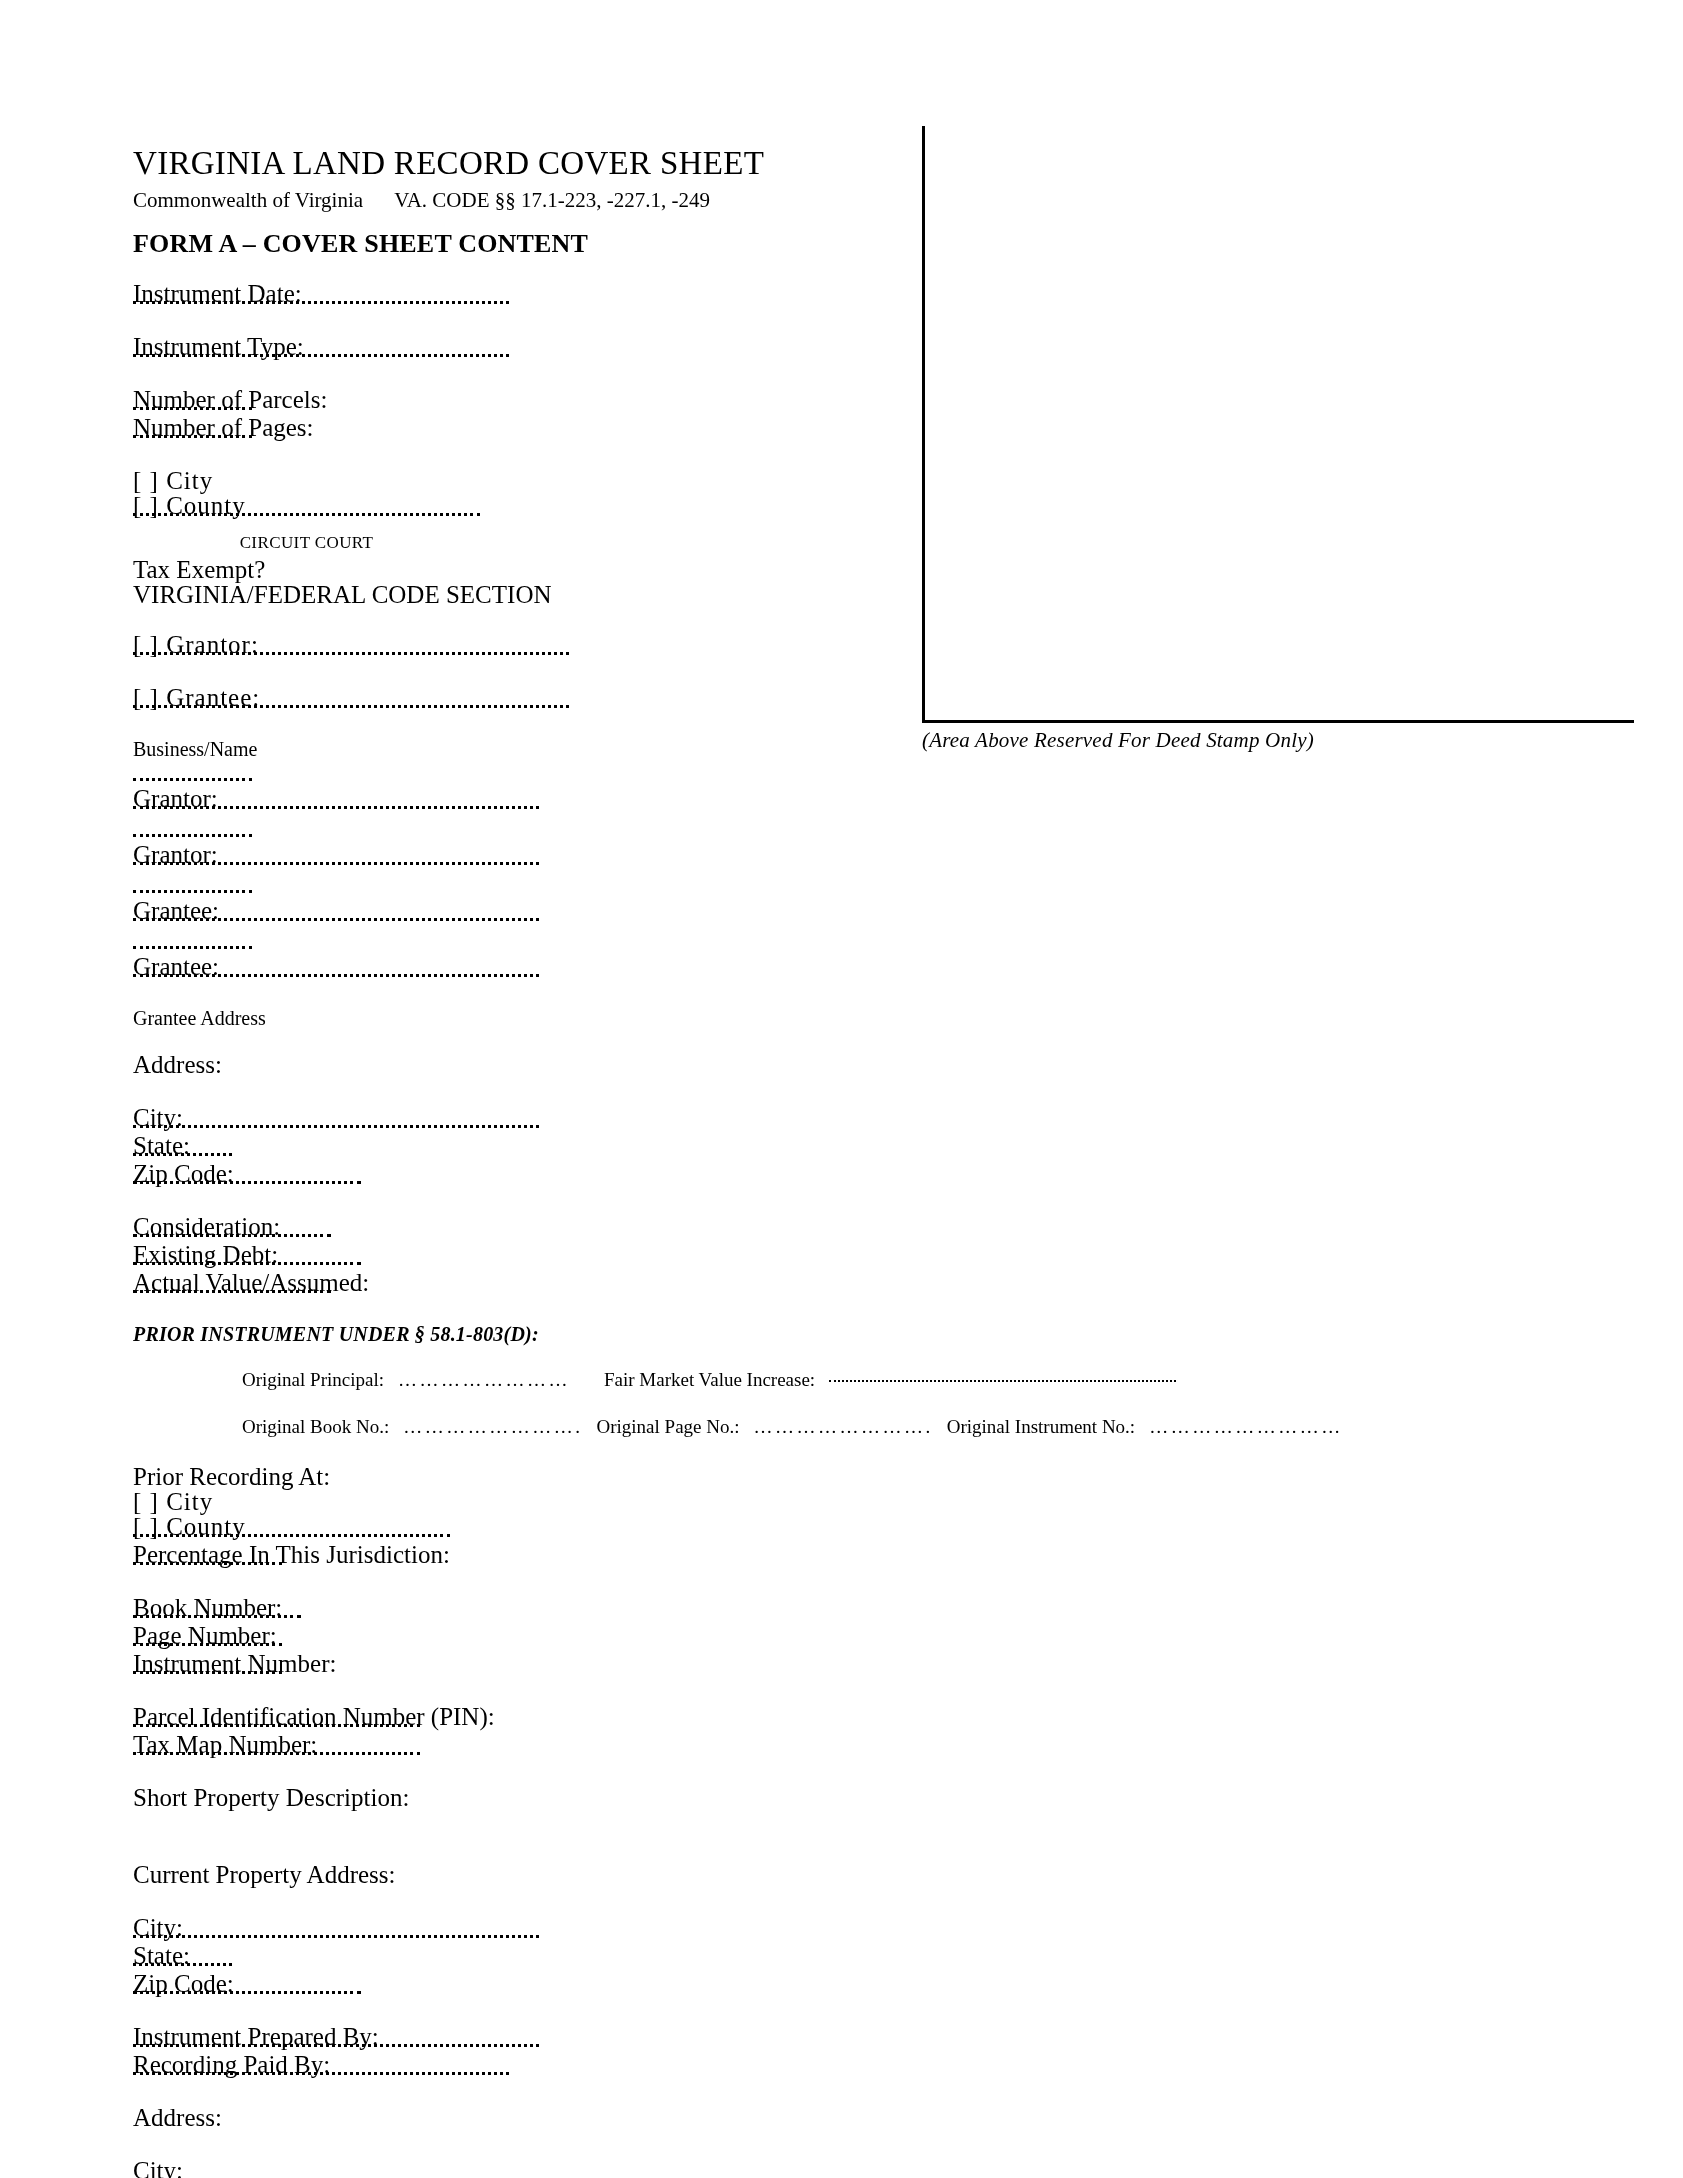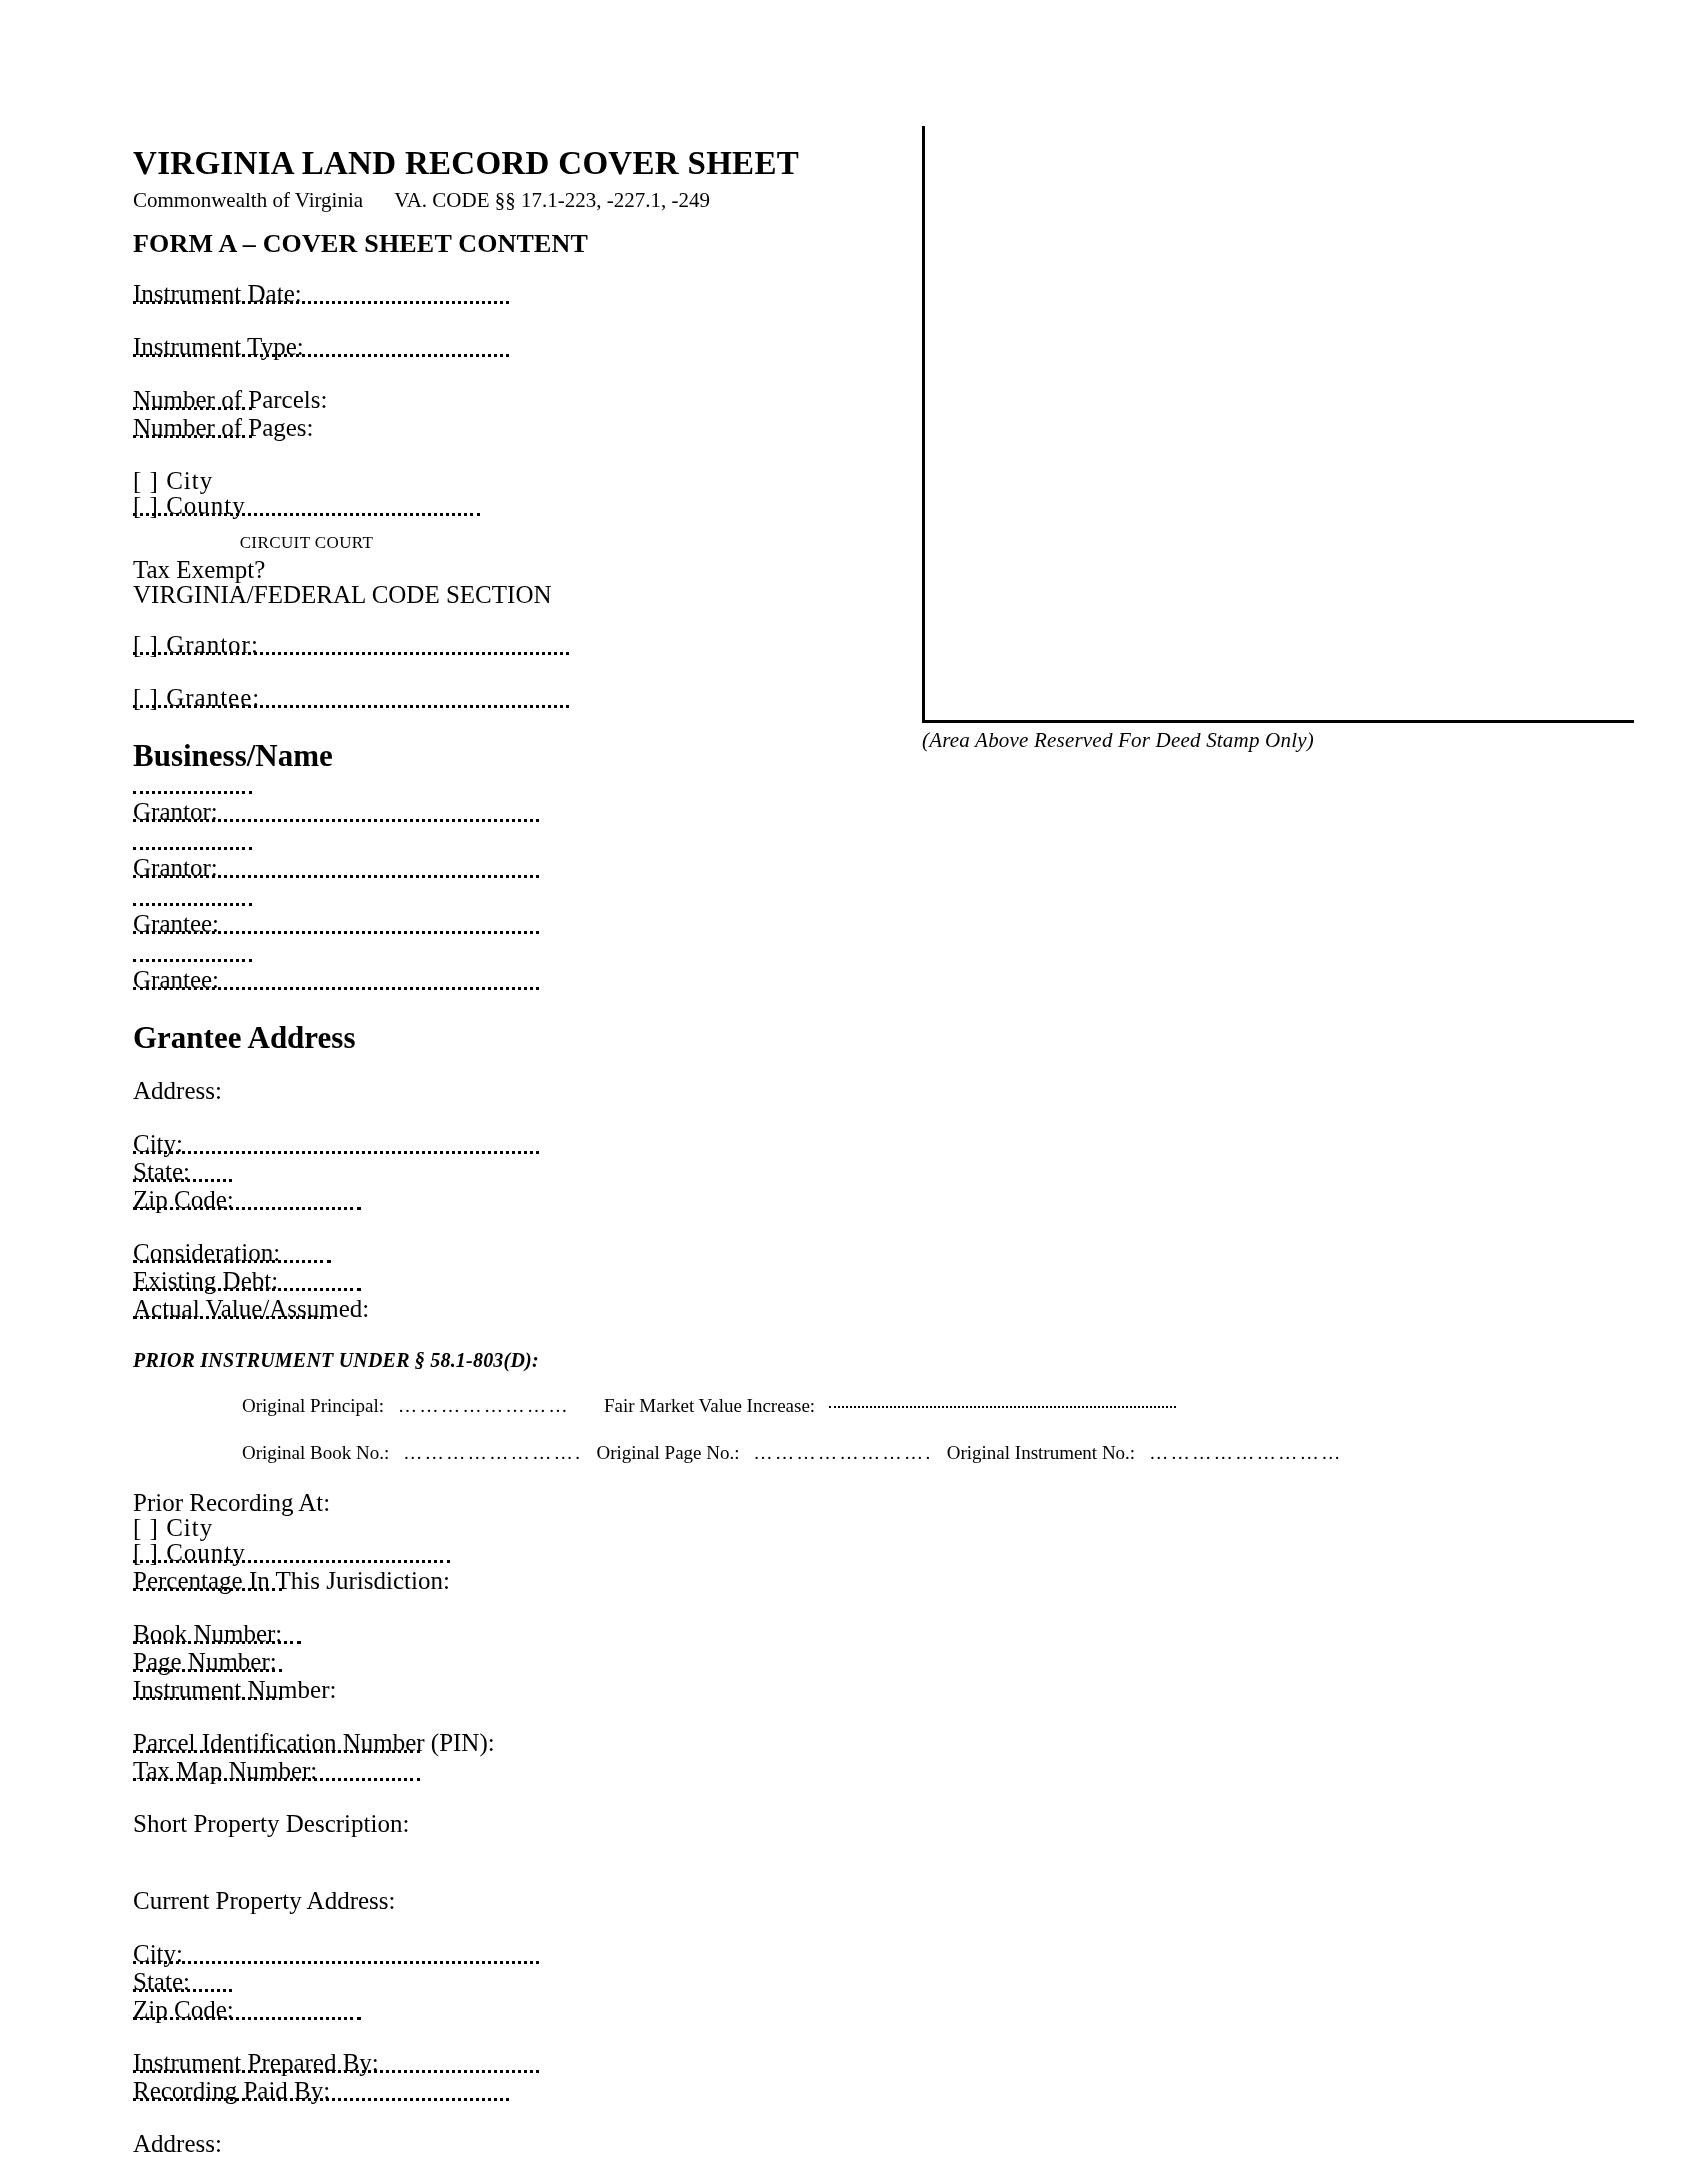--- a/index.html
+++ b/index.html
@@ -42,21 +42,21 @@
   }
   
   .content {
     position: absolute;
     left: 133px;
     top: 145px;
     width: 1386px;
   }
   .title {
     font-size: 33px;
-    font-weight: bold;
+    font-weight: normal;
     letter-spacing: 0.3px;
     margin: 0 0 6px 0;
     line-height: 1.12;
   }
   .subline {
     font-size: 21px;
     margin: 0 0 16px 0;
     white-space: pre;
   }
   .formline {
@@ -118,23 +118,22 @@
     left: 0;
     top: 16px;
     width: 100%;
     text-align: center;
     font-size: 17px;
     letter-spacing: 0.4px;
   }
   .row.circuit-row { margin-bottom: 36px; }
 
   .section-head {
-    font-size: 31px;
+    font-size: 20px;
     margin: 0 0 22px 0;
-    font-weight: bold;
   }
   .prior-head {
     font-size: 20px;
     font-weight: bold;
     font-style: italic;
     margin: 0 0 24px 0;
     letter-spacing: 0.2px;
   }
   .subrow {
     font-size: 19px;

